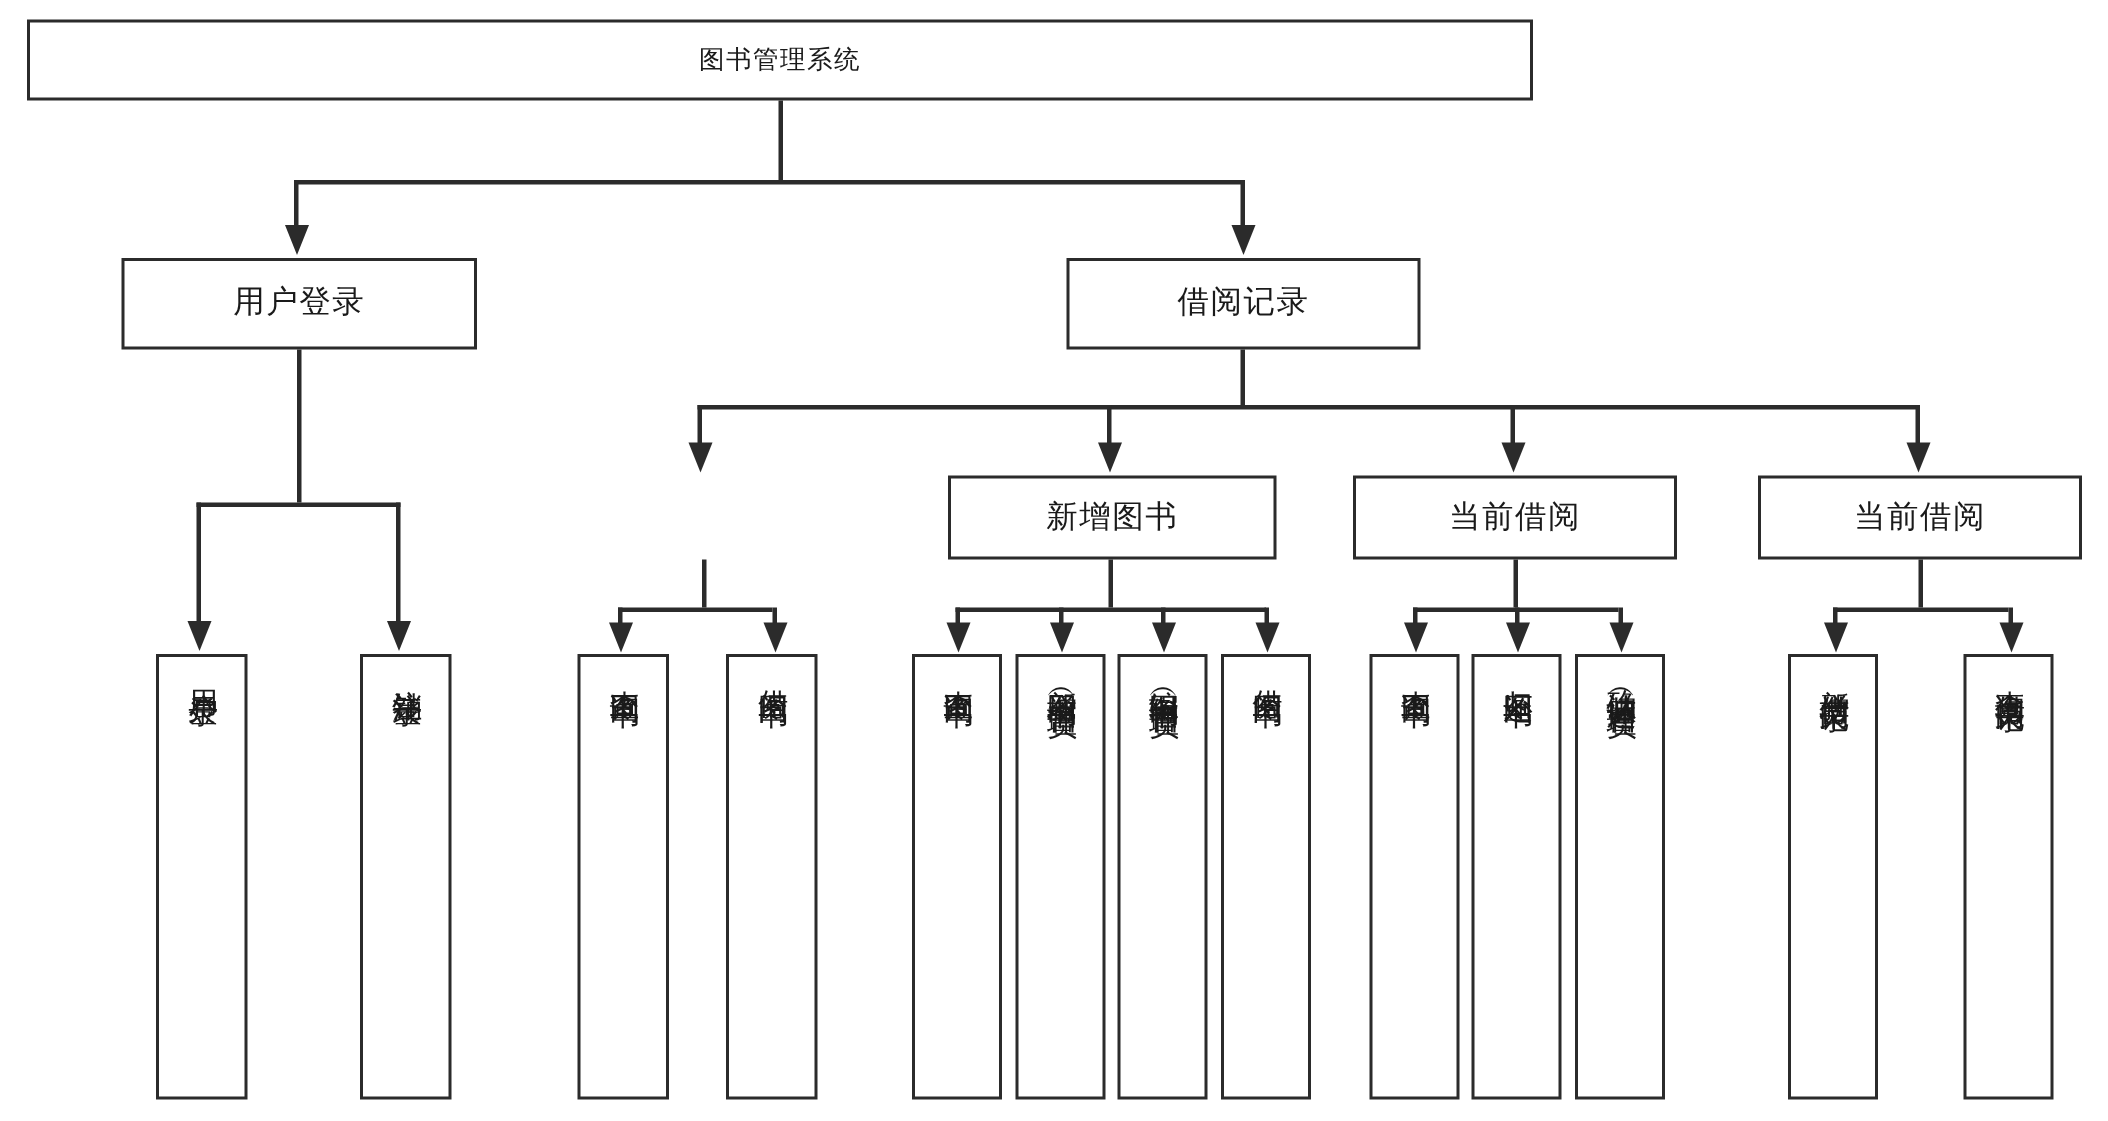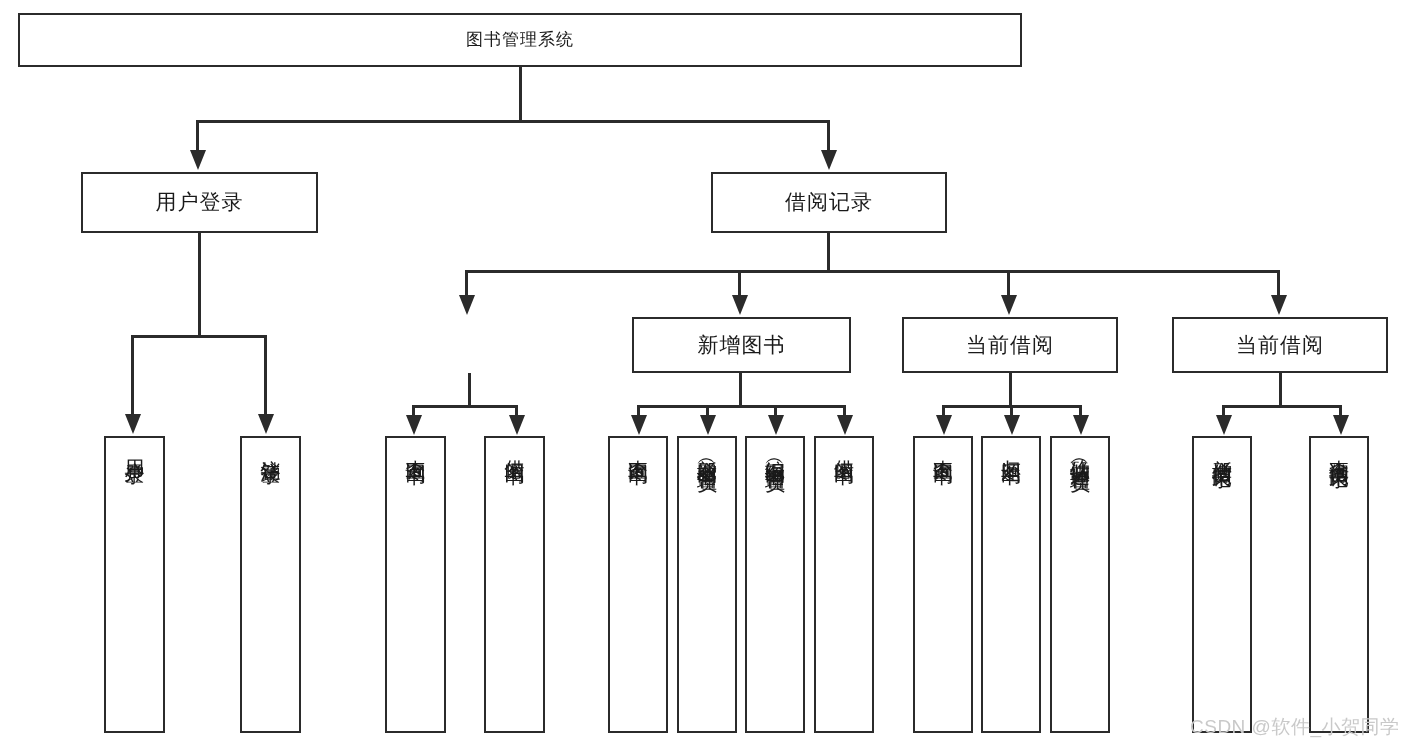--- a/index.html
+++ b/index.html
@@ -211,15 +211,14 @@
     <span class="vtext">确认归还（管理员）</span>
   </div>
 
   <div class="node vertical" style="left:1192px; top:436px; width:60px; height:297px;">
     <span class="vtext">新增借阅记录</span>
   </div>
   <div class="node vertical" style="left:1309px; top:436px; width:60px; height:297px;">
     <span class="vtext">查询借阅记录</span>
   </div>
 
-  <div id="watermark" style="left:1190px; top:714px;">CSDN @软件_小贺同学</div>
 
 </div>
 
 </body></html>

